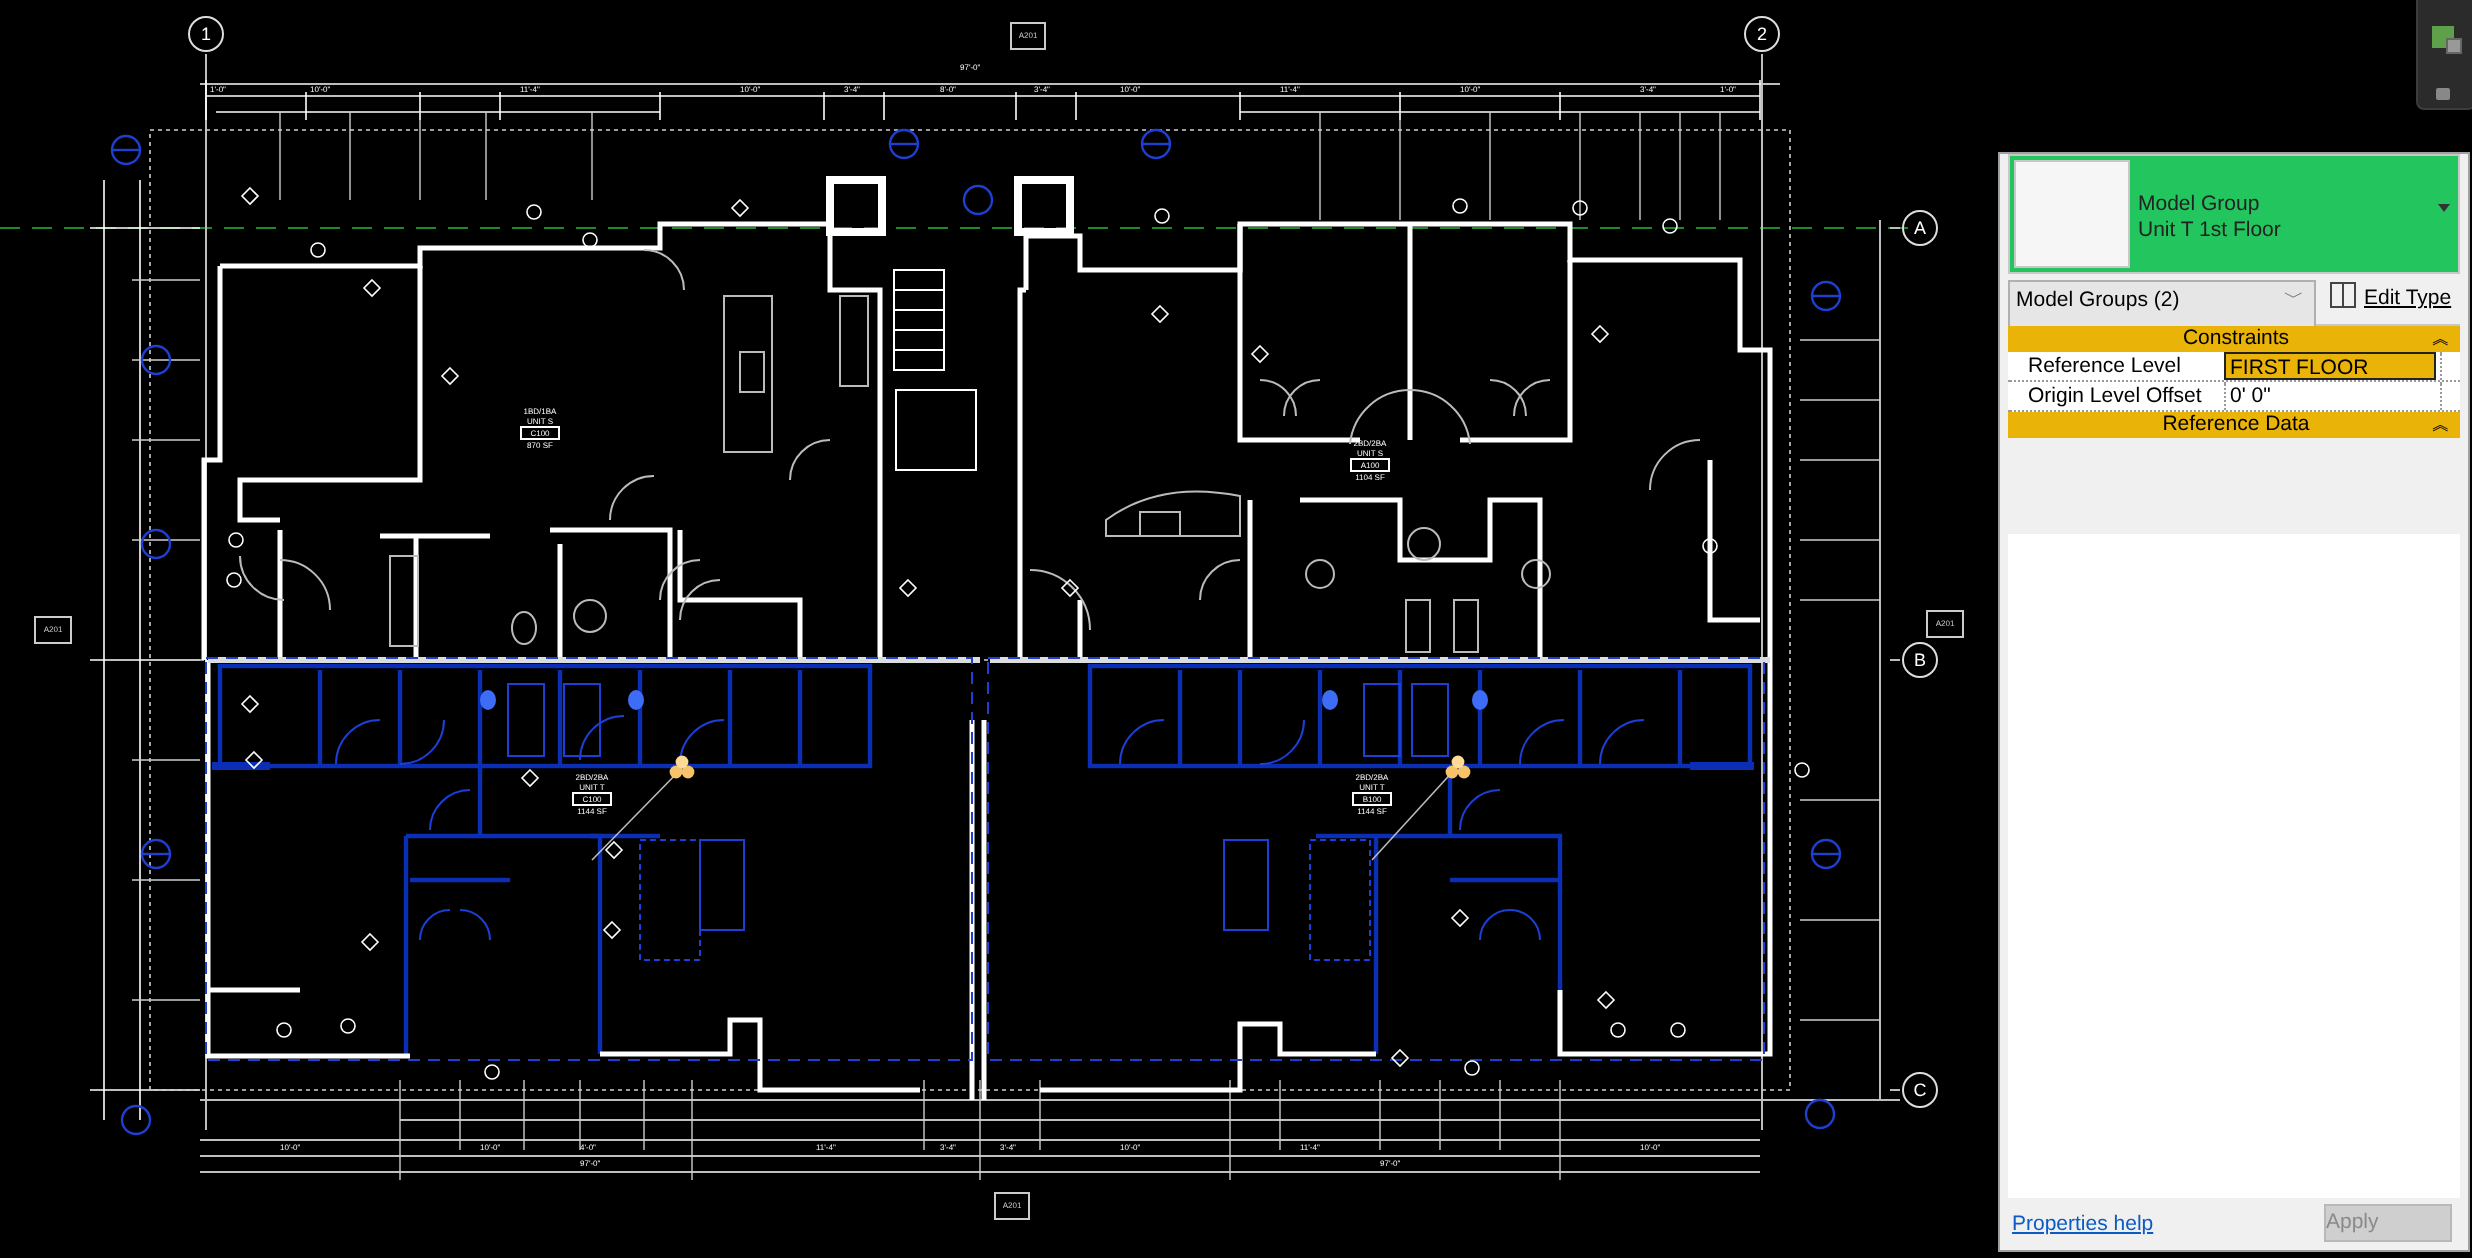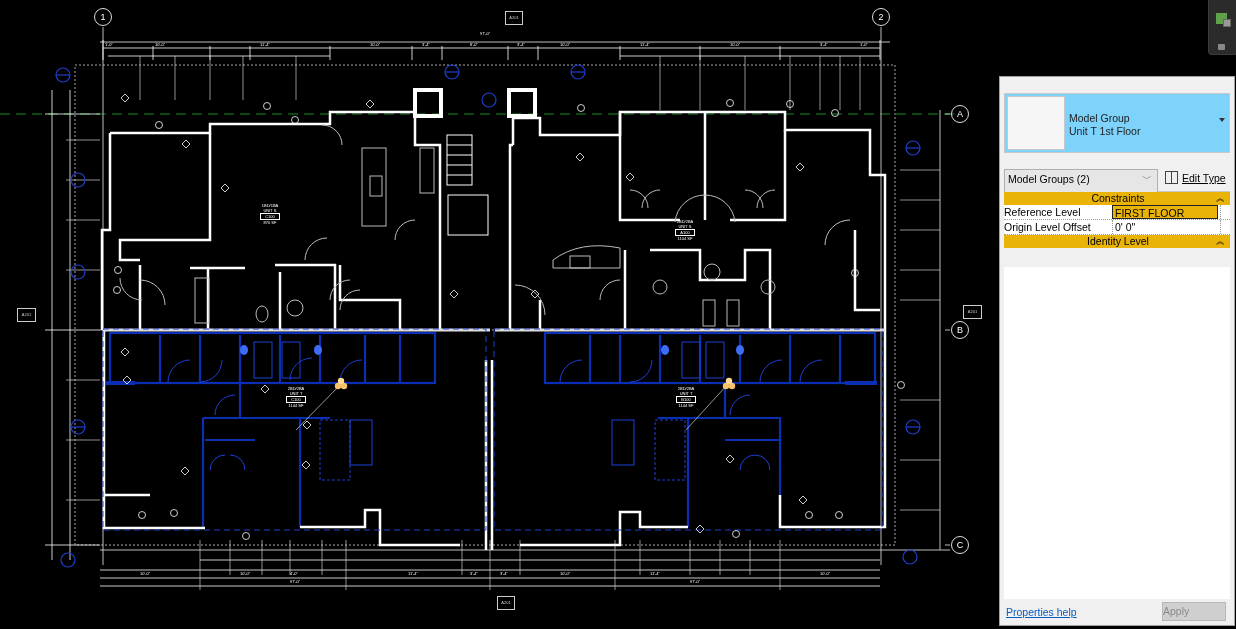--- a/index.html
+++ b/index.html
@@ -6,35 +6,35 @@
   body { width:1236px; height:629px; background:#000; overflow:hidden; position:relative; font-family:"Liberation Sans", sans-serif; }
   #canvas { position:absolute; left:0; top:0; width:1236px; height:629px; }
   #canvas svg { position:absolute; left:0; top:0; }
   .navbar { position:absolute; left:1208px; top:0; width:28px; height:54px; background:#2b2b2b; border:1px solid #3c3c3c; border-top:none; border-radius:0 0 4px 4px; }
   .navbar .cube { position:absolute; left:7px; top:13px; width:11px; height:11px; background:#5fa04a; }
   .navbar .cube2 { position:absolute; left:14px; top:19px; width:6px; height:6px; background:#999; border:1px solid #666; }
   .navbar .more { position:absolute; left:9px; top:44px; width:7px; height:6px; background:#888; border-radius:1px; }
   .props { position:absolute; left:999px; top:76px; width:236px; height:550px; background:#f0f0f0; border:1px solid #a0a0a0; box-sizing:border-box; font-size:11px; color:#000; }
   .props .title { height:17px; line-height:17px; padding-left:3px; font-size:10.5px; color:#333; position:relative; }
   .props .close { position:absolute; right:3px; top:0; font-weight:bold; font-size:13px; cursor:pointer; }
-  .type-sel { position:relative; margin:16px 4px; height:58px; border:1px solid #c8c8c8; background:#7dd3fc; }
+  .type-sel { position:relative; margin:0 4px; height:58px; border:1px solid #c8c8c8; background:#22c55e; }
   .type-thumb { position:absolute; left:2px; top:2px; width:56px; height:52px; border:1px solid #c8c8c8; background:#f6f6f6; }
   .type-name { position:absolute; left:64px; top:18px; line-height:13px; font-size:10.5px; color:#222; }
   .type-arrow { position:absolute; right:4px; top:24px; width:0; height:0; border-left:3px solid transparent; border-right:3px solid transparent; border-top:4px solid #333; }
   .filter-row { position:relative; height:20px; margin-top:3px; }
   .filter-dd { position:absolute; left:4px; top:0; width:154px; height:35px; border:1px solid #b0b0b0; background:#e6e6e6; line-height:18px; padding-left:3px; box-sizing:border-box; font-size:10.5px; }
   .filter-dd .chev { position:absolute; right:5px; top:0; color:#777; font-size:10px; }
   .edit-type { position:absolute; left:165px; top:1px; height:18px; line-height:16px; font-size:10.5px;text-decoration:underline; }
   .edit-type .ico { display:inline-block; width:11px; height:11px; border:1px solid #444; vertical-align:-2px; margin-right:4px; position:relative; }
   .edit-type .ico::after { content:""; position:absolute; left:5px; top:0; width:1px; height:11px; background:#444; }
   .grid { margin:2px 4px 0 4px; border-top:1px solid #c8c8c8; }
   .section { height:13px; line-height:13px; background:#eab308; padding-left:2px; font-size:10.5px; position:relative;text-align:center; }
   .section .collapse { position:absolute; right:5px; top:0; font-size:9px; }
   .row { height:14px; line-height:14px; position:relative; border-bottom:1px dotted #9a9a9a; background:#fff; font-size:10.5px; }
-  .row .k { position:absolute; left:0; top:0; width:100px; }
+  .row .k { position:absolute; left:10px; top:0; width:100px; }
   .row .v { position:absolute; left:108px; top:0; width:106px; border-left:1px dotted #9a9a9a; padding-left:2px; box-sizing:border-box; height:14px; }
   .row .v.edit { border:1px solid #222; background:#eab308; }
   .row .end { position:absolute; right:0; top:0; width:9px; height:14px; border-left:1px dotted #9a9a9a; }
   .row.ro .k { color:#888; }
   .empty-area { position:absolute; left:4px; top:190px; right:4px; bottom:26px; background:#fff; }
   .help { position:absolute; left:6px; bottom:7px; color:#0a5bc4; text-decoration:underline; font-size:10.5px; cursor:pointer; }
   .apply { position:absolute; right:8px; bottom:4px; width:62px; height:17px; line-height:17px; text-align:left; background:#cfcfcf; border:1px solid #b8b8b8; color:#8a8a8a; font-size:10.5px; }
 </style>
 </head>
 <body>
@@ -474,20 +474,20 @@
       <span class="k">Reference Level</span>
       <span class="v edit">FIRST FLOOR</span>
       <span class="end"></span>
     </div>
     <div class="row">
       <span class="k">Origin Level Offset</span>
       <span class="v">0'  0"</span>
       <span class="end"></span>
     </div>
     <div class="section">
-      <span>Identity Level</span>
+      <span>Reference Data</span>
       <span class="collapse">︽</span>
     </div>
   </div>
   <div class="empty-area"></div>
   <span class="help">Properties help</span>
   <div class="apply">Apply</div>
 </div>
 
 </body></html>

